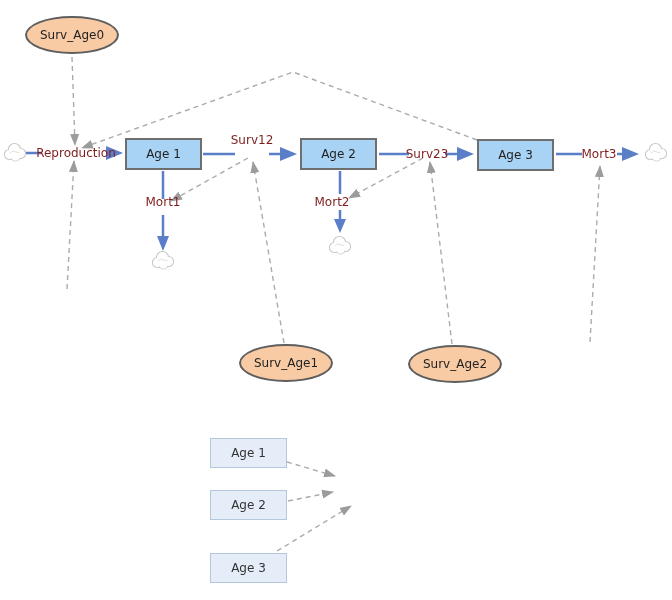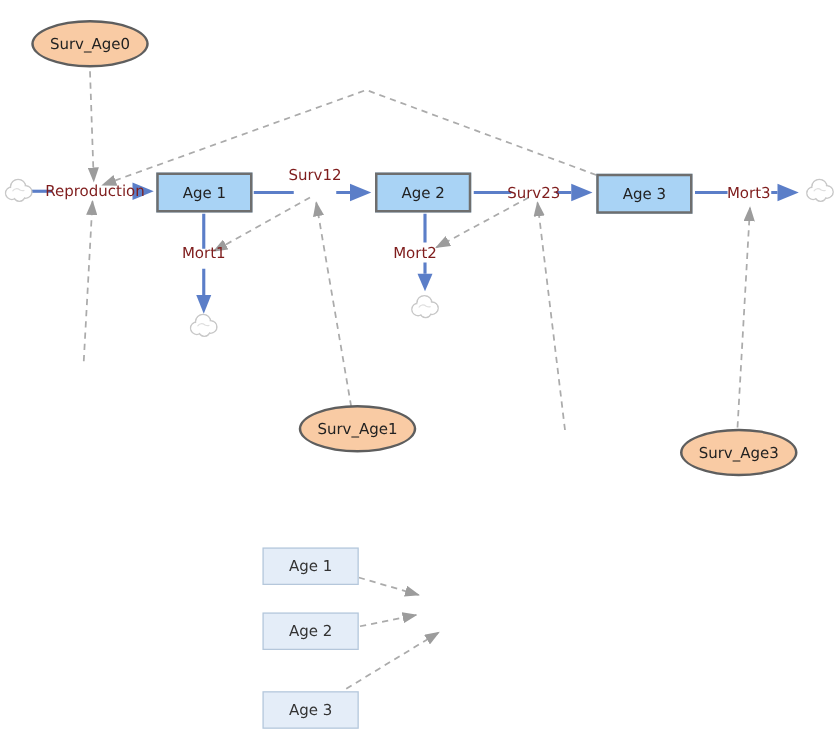--- a/index.html
+++ b/index.html
@@ -95,25 +95,25 @@
       <path d="M590,342 L600,166" marker-end="url(#ga)"></path>
       <path d="M287,462 L335,476" marker-end="url(#ga)"></path>
       <path d="M288,501 L333,492" marker-end="url(#ga)"></path>
       <path d="M277,551 L351,506" marker-end="url(#ga)"></path>
     </g>
   </svg>
 
   <div class="node var" style="left:25px;top:16px">
     <span>Surv_Age0</span>
   </div>
-  <div class="node var" style="left:239px;top:324px">
+  <div class="node var" style="left:239px;top:344px">
     <span>Surv_Age1</span>
   </div>
-  <div class="node var" style="left:544px;top:343px">
-    <span>Surv_Age3</span>
+  <div class="node var" style="left:408px;top:345px">
+    <span>Surv_Age2</span>
   </div>
 
   <div class="node stock" style="left:125px;top:138px">
     <span>Age 1</span>
   </div>
   <div class="node stock" style="left:300px;top:138px">
     <span>Age 2</span>
   </div>
   <div class="node stock" style="left:477px;top:139px">
     <span>Age 3</span>

